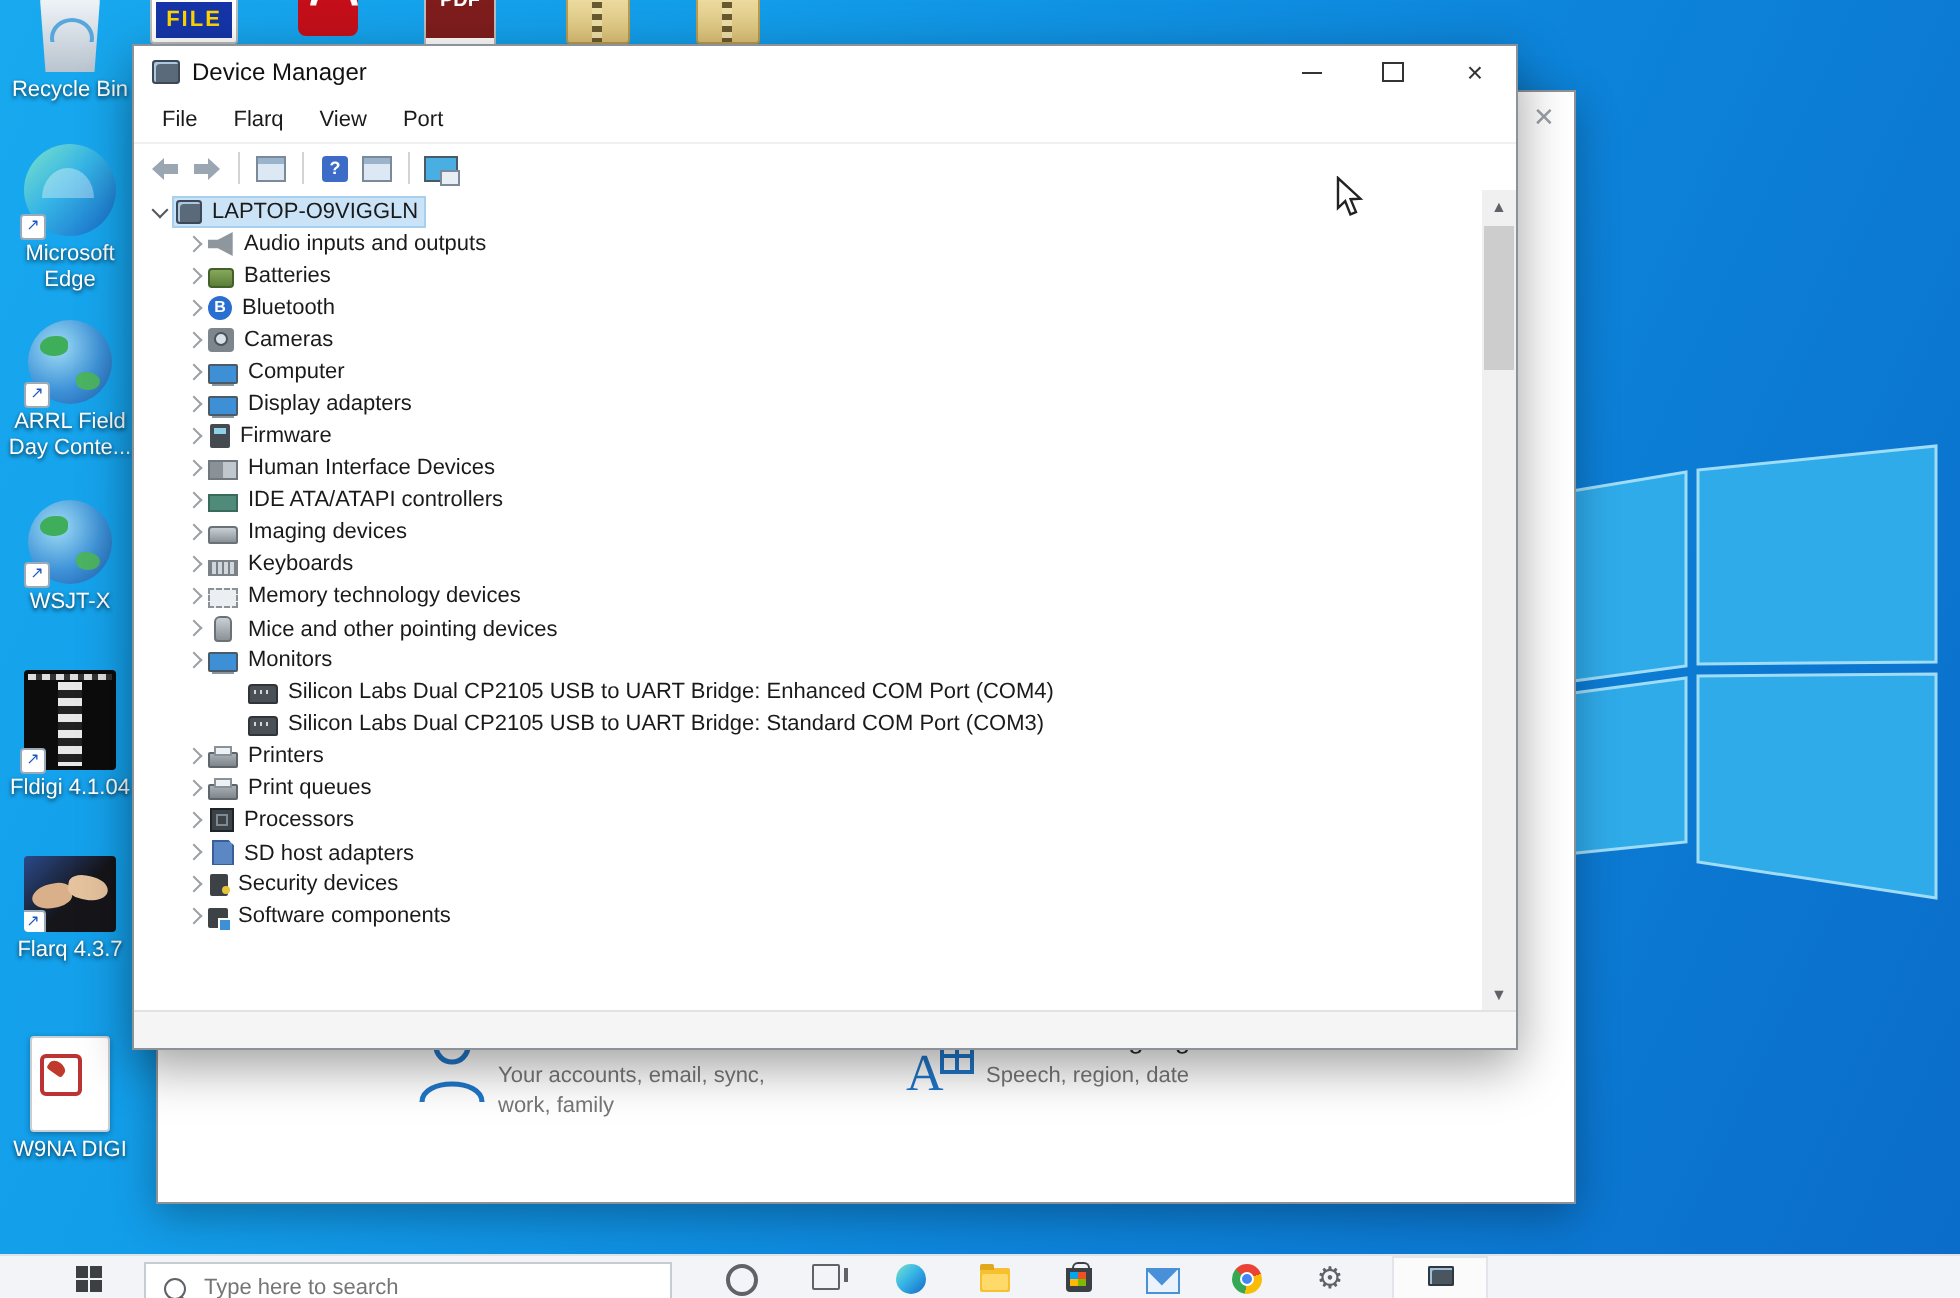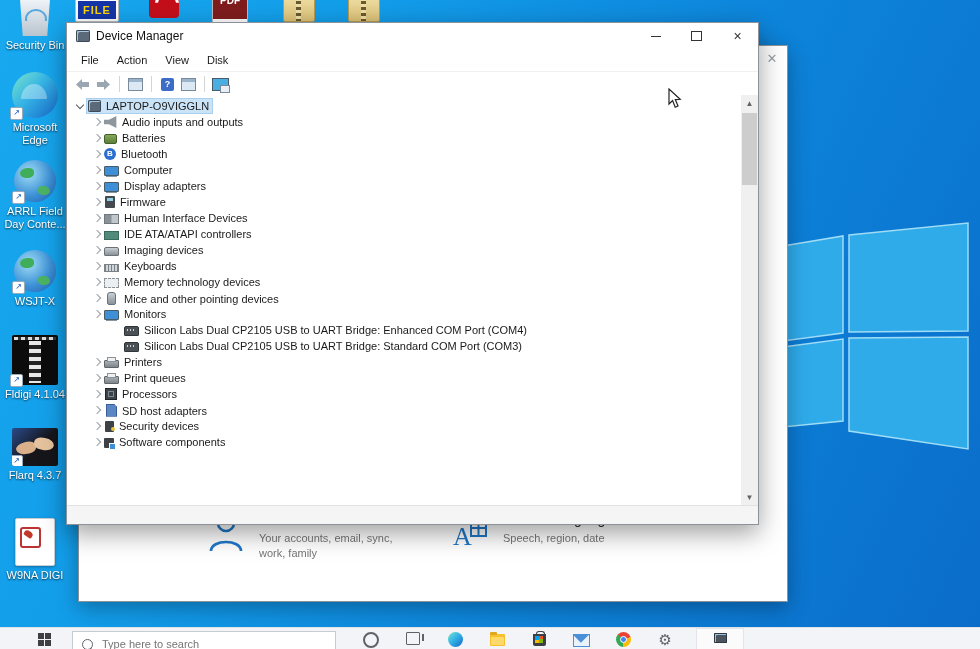--- a/index.html
+++ b/index.html
@@ -70,21 +70,21 @@
     background:repeating-linear-gradient(#6a5a30 0 3px,#efe0a8 3px 6px)}
 
   
   .window{position:absolute;background:#fff;border:1px solid #8d9298;
     box-shadow:0 8px 24px rgba(0,0,0,.38)}
 
   
   #settings-window{left:78px;top:45px;width:708px;height:555px}
   .set-close{position:absolute;top:4px;right:4px;width:22px;height:18px;color:#9aa0a6;
     font-size:13px;line-height:18px;text-align:center}
-  .set-item{position:absolute;display:flex;gap:14px}
+  .set-item{position:absolute;display:flex;gap:4px}
   .set-title{font-size:14px;color:#2b2b2b;margin-bottom:4px}
   .set-sub{font-size:11px;color:#767676;line-height:15px;width:150px}
 
   
   #dm-window{left:66px;top:22px;width:691px;height:501px}
   #dm-titlebar{height:26px;display:flex;align-items:center;background:#fff}
   #dm-title{font-size:12px;color:#111;margin-left:6px}
   .dm-appicon{width:14px;height:12px;margin-left:9px;position:relative;background:#5a6a7a;border-radius:2px;
     box-shadow:inset 0 0 0 1px #3c4856,inset 2px 2px 0 0 #aac8e0}
   .capbtns{margin-left:auto;display:flex}
@@ -232,21 +232,21 @@
   <div class="topicon" style="left:283px;top:-6px">
     <div class="img-zip" style="position:relative"></div>
   </div>
   <div class="topicon" style="left:348px;top:-6px">
     <div class="img-zip" style="position:relative"></div>
   </div>
 
   <div class="dicon" style="left:0;top:0">
     <div class="img img-recycle"></div>
     <div class="lbl">
-        <div>Security Bin</div>
+        <div>Recycle Bin</div>
       </div>
   </div>
   <div class="dicon" style="left:0;top:72px">
     <div class="img img-edge">
         <span class="sc-badge">↗</span>
       </div>
     <div class="lbl">
         <div>Microsoft</div>
                      <div>Edge</div>
       </div>
@@ -334,23 +334,23 @@
             <span class="glyph-max"></span>
           </span>
         <span class="capbtn">
             <span class="glyph-close">×</span>
           </span>
       </span>
     </div>
 
     <div id="dm-menubar">
         <span class="menu-item">File</span>
-        <span class="menu-item">Action</span>
+        <span class="menu-item">Flarq</span>
         <span class="menu-item">View</span>
-        <span class="menu-item">Disk</span>
+        <span class="menu-item">Port</span>
       </div>
 
     <div id="dm-toolbar">
       <span class="tb-ic">
         <svg width="15" height="13">
             <path d="M7 1 L1 6.5 L7 12 L7 9 L14 9 L14 4 L7 4 Z" fill="#9aa6b2"></path>
           </svg>
       </span>
       <span class="tb-ic">
         <svg width="15" height="13">
@@ -400,20 +400,27 @@
           <div class="tree-row l1">
             <span class="chev right"></span>
             <span class="hl">
               <span class="ti bluetooth-icon"></span>
               <span>Bluetooth</span>
             </span>
           </div>
           <div class="tree-row l1">
             <span class="chev right"></span>
             <span class="hl">
+              <span class="ti camera-icon"></span>
+              <span>Cameras</span>
+            </span>
+          </div>
+          <div class="tree-row l1">
+            <span class="chev right"></span>
+            <span class="hl">
               <span class="ti monitor-icon"></span>
               <span>Computer</span>
             </span>
           </div>
           <div class="tree-row l1">
             <span class="chev right"></span>
             <span class="hl">
               <span class="ti display-icon"></span>
               <span>Display adapters</span>
             </span>

